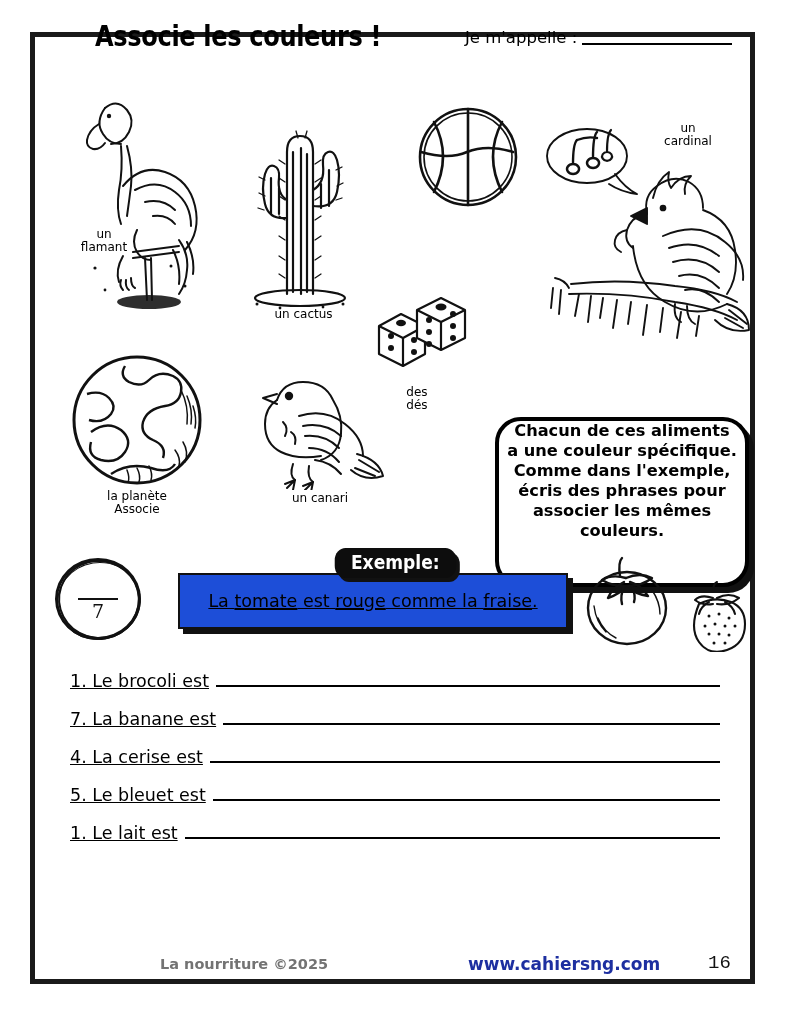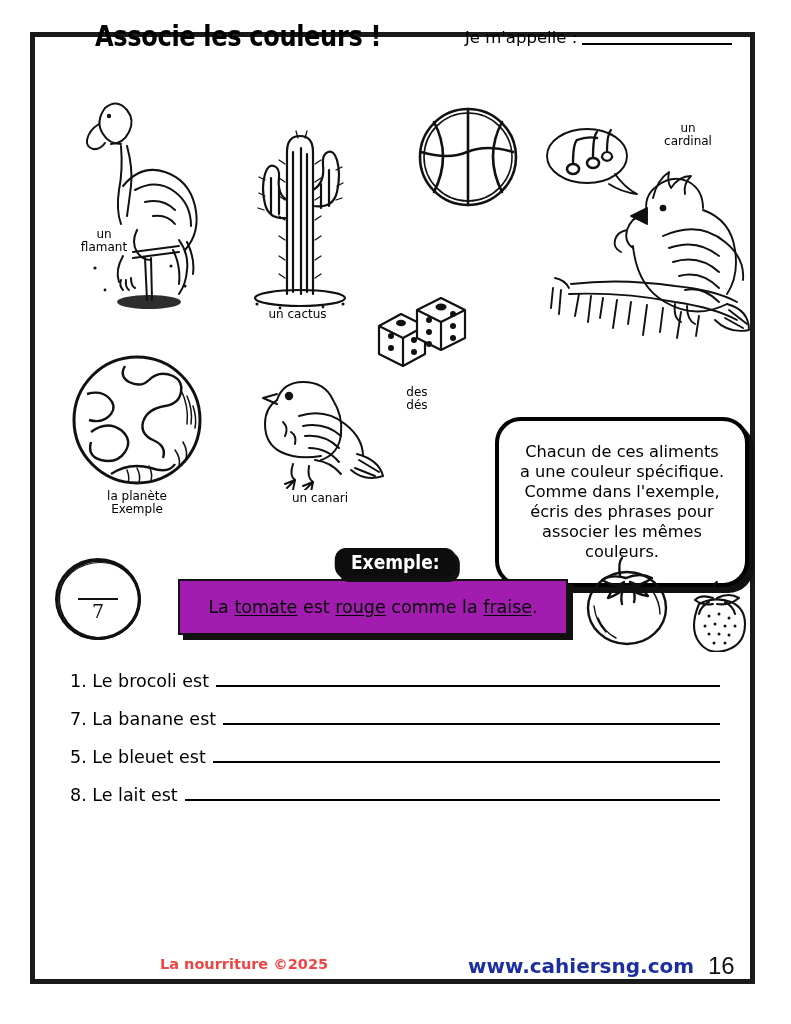--- a/index.html
+++ b/index.html
@@ -98,22 +98,22 @@
     left: 460px;
     top: 357px;
     width: 254px;
     height: 170px;
     border: 4px solid #000;
     border-radius: 26px;
     background: #fff;
     box-sizing: border-box;
     box-shadow: 5px 6px 0 0 #111;
     display: flex;
-    align-items: center;
     justify-content: center;
+    font-weight: bold;
   }
   #instruction-text {
     font-family: "DejaVu Sans", sans-serif;
     font-size: 16.2px;
     line-height: 1.24;
     text-align: center;
     color: #000;
     white-space: pre-line;
     padding: 0 8px;
   }
@@ -185,31 +185,32 @@
     font-size: 19px;
     letter-spacing: 0px;
     transform: scaleX(0.9);
     transform-origin: center;
     z-index: 4;
     box-shadow: 4px 4px 0 0 #111;
   }
   #example-box {
     position: absolute;
     left: 143px;
-    top: 31px;
+    top: 25px;
     width: 390px;
     height: 56px;
     border: 2.4px solid #111;
-    background: #a21caf;
+    background: #1d4ed8;
     box-sizing: border-box;
     box-shadow: 5px 5px 0 0 #111;
     display: flex;
     align-items: center;
     justify-content: center;
     z-index: 2;
+    text-decoration: underline;
   }
   #example-sentence {
     font-family: "DejaVu Sans", sans-serif;
     font-size: 17.5px;
     color: #000;
     white-space: nowrap;
   }
   #example-sentence u { text-decoration: underline; text-underline-offset: 2px; }
 
   
@@ -220,21 +221,21 @@
     width: 650px;
   }
   .q-row {
     display: flex;
     align-items: baseline;
     height: 38px;
     font-family: "DejaVu Sans", sans-serif;
     font-size: 17.5px;
     color: #000;
   }
-  .q-text { white-space: nowrap; }
+  .q-text { white-space: nowrap; text-decoration: underline; }
   .q-blank {
     flex: 1 1 auto;
     border-bottom: 2.3px solid #000;
     margin-left: 7px;
     height: 17px;
   }
 
   
   #footer {
     position: absolute;
@@ -243,39 +244,39 @@
     width: 710px;
     height: 36px;
   }
   #footer-copyright {
     position: absolute;
     left: 120px;
     top: 4px;
     font-family: "DejaVu Sans", sans-serif;
     font-weight: 700;
     font-size: 14.5px;
-    color: #ef4444;
+    color: #737373;
     white-space: nowrap;
   }
   #footer-site {
     position: absolute;
     left: 428px;
     top: 2px;
     font-family: "DejaVu Sans", sans-serif;
     font-weight: 700;
-    font-size: 20px;
+    font-size: 17px;
     color: #1d2fa0;
     white-space: nowrap;
   }
   #footer-page {
     position: absolute;
     left: 668px;
     top: 0px;
-    font-family: Liberation Sans, sans-serif;
-    font-size: 24px;
+    font-family: Liberation Mono, monospace;
+    font-size: 19px;
     color: #111;
   }
 </style>
 </head>
 <body>
 
 <div id="page">
   <div id="page-border"></div>
 
   <div id="header">
@@ -344,21 +345,21 @@
           <path d="M63 30 l-2 -7 M70 30 l2 -7"></path>
         </g>
         <g fill="#111" stroke="none">
           <circle cx="22" cy="196" r="1.5"></circle>
             <circle cx="108" cy="196" r="1.5"></circle>
           <circle cx="45" cy="200" r="1.4"></circle>
             <circle cx="88" cy="199" r="1.4"></circle>
         </g>
       </svg>
     </div>
-    <div class="caption" style="left:190px; top:248px; width:145px;">un cactus</div>
+    <div class="caption" style="left:196px; top:248px; width:145px;">un cactus</div>
 
     <div class="art" style="left:375px; top:40px; width:120px; height:115px;">
       <svg viewBox="0 0 120 115" width="120" height="115">
         <g fill="none" stroke="#111" stroke-width="2.6" stroke-linecap="round">
           <circle cx="58" cy="57" r="48"></circle>
           <path d="M58 9 L58 105"></path>
           <path d="M11 52 q28 8 46 0 q20 -8 46 0"></path>
           <path d="M24 22 q18 34 0 70"></path>
           <path d="M92 22 q-18 34 0 70"></path>
         </g>
@@ -452,21 +453,21 @@
           <path d="M46 124 q18 -12 40 -6 q18 6 24 -4"></path>
         </g>
         <g stroke="#111" stroke-width="1.5" fill="none" stroke-linecap="round">
           <path d="M122 46 q6 14 4 28 M128 56 q4 12 2 22 M116 40 q8 16 6 34"></path>
           <path d="M110 100 q6 8 4 16 M118 92 q6 10 2 20"></path>
           <path d="M72 118 q4 8 2 14 M84 116 q4 8 2 14 M62 120 q3 8 1 12"></path>
         </g>
       </svg>
     </div>
     <div class="caption" style="left:28px; top:430px; width:148px;">la planète
-Exemple</div>
+Associe</div>
 
     <div class="art" style="left:212px; top:310px; width:145px; height:120px;">
       <svg viewBox="0 0 145 120" width="145" height="120">
         <g fill="none" stroke="#111" stroke-width="2" stroke-linecap="round" stroke-linejoin="round">
           <path d="M30 30 q6 -18 26 -18 q22 0 30 18 q10 16 8 34 q-2 20 -20 26"></path>
           <path d="M30 30 q-12 8 -12 24 q0 20 16 28 q16 8 40 4"></path>
           <path d="M30 24 l-14 4 l14 6"></path>
           <circle cx="42" cy="26" r="3.2" fill="#111"></circle>
           <path d="M52 46 q26 -8 46 8 q18 14 18 32"></path>
           <path d="M56 56 q22 -4 38 10"></path>
@@ -560,25 +561,29 @@
   <div id="questions">
     <div class="q-row">
       <span class="q-text">1. Le brocoli est</span>
       <span class="q-blank"></span>
     </div>
     <div class="q-row">
       <span class="q-text">7. La banane est</span>
       <span class="q-blank"></span>
     </div>
     <div class="q-row">
+      <span class="q-text">4. La cerise est</span>
+      <span class="q-blank"></span>
+    </div>
+    <div class="q-row">
       <span class="q-text">5. Le bleuet est</span>
       <span class="q-blank"></span>
     </div>
     <div class="q-row">
-      <span class="q-text">8. Le lait est</span>
+      <span class="q-text">1. Le lait est</span>
       <span class="q-blank"></span>
     </div>
   </div>
 
   <div id="footer">
     <div id="footer-copyright">La nourriture ©2025</div>
     <div id="footer-site">www.cahiersng.com</div>
     <div id="footer-page">16</div>
   </div>
 </div>

